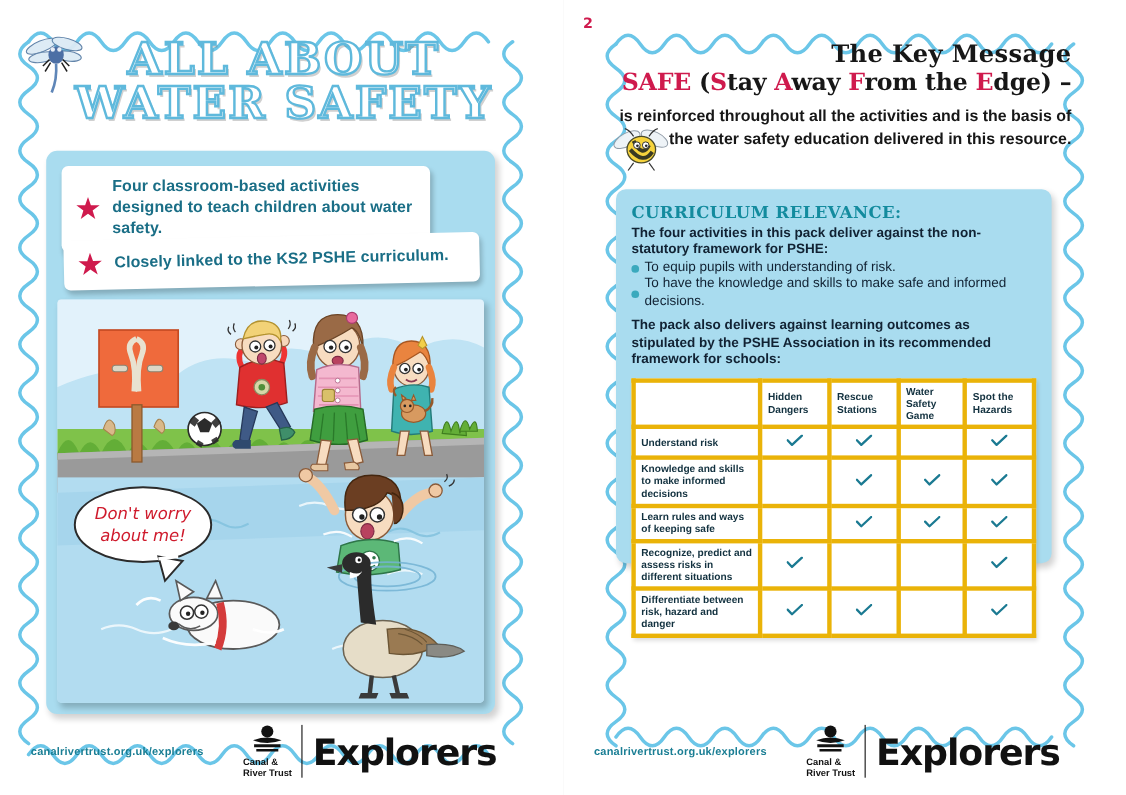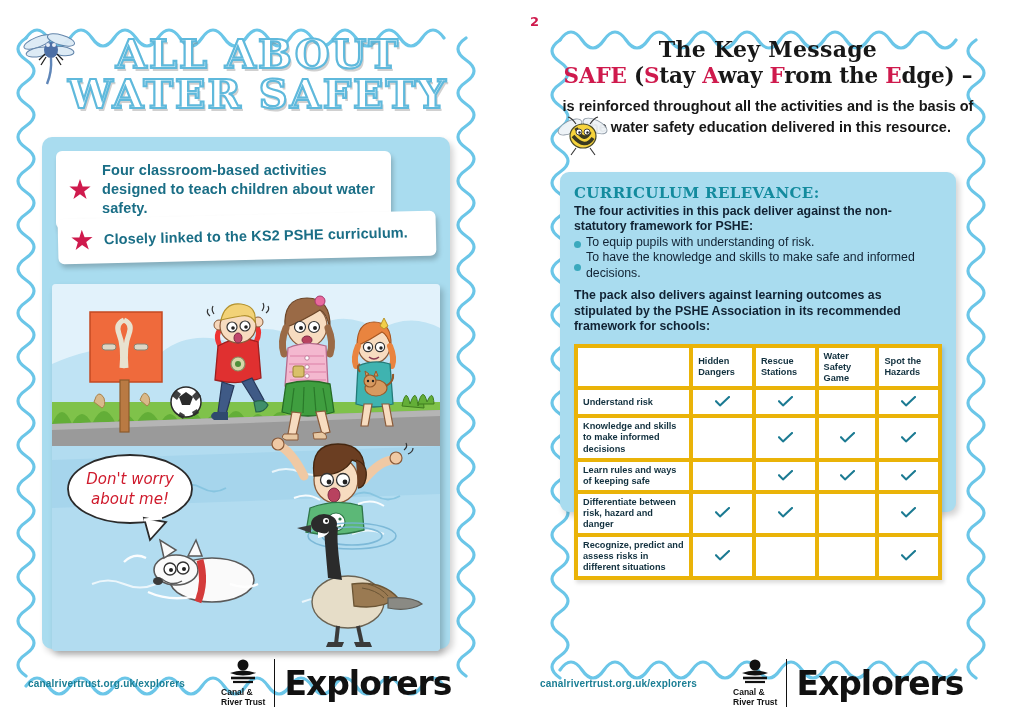--- a/index.html
+++ b/index.html
@@ -41,42 +41,42 @@
     box-shadow:2px 4px 5px rgba(0,0,0,.22);
     display:flex; align-items:center; gap:10px; padding:10px 14px 11px 12px; }
   .bullet-card .txt { color:#1a6e86; font-weight:bold; font-size:14.5px;
     line-height:1.32; letter-spacing:.1px; }
   .bc1 { left:56px; top:151px; width:335px; }
   .bc2 { left:58px; top:215px; width:378px; transform:rotate(-1.3deg); }
 
   .star { width:24px; height:24px; flex:0 0 24px; }
 
   
-  .scene { position:absolute; left:52px; top:284px; width:388px; height:367px;
+  .scene { position:absolute; left:52px; top:272px; width:388px; height:367px;
     border-radius:4px; overflow:hidden;
     box-shadow:3px 4px 6px rgba(0,0,0,.22); background:#bfe3f4; }
   .scene svg { display:block; }
 
   
   .footer { position:absolute; bottom:16px; height:48px; display:flex;
     align-items:center; }
   .f-url { color:#1a7e94; font-weight:bold; font-size:10px; letter-spacing:.2px; }
   .crt-logo { display:flex; flex-direction:column; align-items:center;
     padding-right:9px; border-right:1.5px solid #111; }
   .crt-logo .crt-txt { font-size:8.5px; font-weight:bold; line-height:1.12;
     color:#111; text-align:left; width:100%; margin-top:3px; }
   .explorers { font-family:"DejaVu Sans", sans-serif; font-weight:bold;
     font-size:33px; color:#111; letter-spacing:-1px; line-height:1;
     margin-left:9px; }
 
   
   .pageno { position:absolute; left:18px; top:14px; color:#cf1a4d;
     font-weight:bold; font-size:13px; font-family:"DejaVu Sans", sans-serif; }
 
-  .r-head { position:absolute; left:50px; top:36px; width:412px; text-align:center; }
+  .r-head { position:absolute; left:50px; top:36px; width:412px; text-align:right; }
   .r-head .h1 { font-family:"DejaVu Serif", serif; font-weight:bold; font-size:22px;
     color:#171717; letter-spacing:.3px; }
   .r-head .h2 { font-family:"DejaVu Serif", serif; font-weight:bold; font-size:21.5px;
     color:#171717; letter-spacing:-.2px; margin-top:1px; white-space:nowrap; }
   .r-head .h2 .hl { color:#cf1a4d; }
   .r-head .sub { margin-top:8px; font-weight:bold; font-size:14.5px; color:#171717;
     line-height:1.42; }
 
   .bee { position:absolute; left:42px; top:108px; width:58px; height:50px; }
 
@@ -526,38 +526,38 @@
                     <path d="M1 5.2 L5 9.4 L14 1" fill="none" stroke="#1B7A92" stroke-width="2.1" stroke-linecap="round" stroke-linejoin="round"></path>
                   </svg></span></td>
               <td class="cell"><span class="chk"><svg width="15" height="11" viewBox="0 0 15 11">
                     <path d="M1 5.2 L5 9.4 L14 1" fill="none" stroke="#1B7A92" stroke-width="2.1" stroke-linecap="round" stroke-linejoin="round"></path>
                   </svg></span></td>
               <td class="cell"><span class="chk"><svg width="15" height="11" viewBox="0 0 15 11">
                     <path d="M1 5.2 L5 9.4 L14 1" fill="none" stroke="#1B7A92" stroke-width="2.1" stroke-linecap="round" stroke-linejoin="round"></path>
                   </svg></span></td>
             </tr>
             <tr>
-              <td class="rowlab">Differentiate between risk, hazard and danger</td>
-              <td class="cell"><span class="chk"><svg width="15" height="11" viewBox="0 0 15 11">
-                    <path d="M1 5.2 L5 9.4 L14 1" fill="none" stroke="#1B7A92" stroke-width="2.1" stroke-linecap="round" stroke-linejoin="round"></path>
-                  </svg></span></td>
-              <td class="cell"><span class="chk"><svg width="15" height="11" viewBox="0 0 15 11">
-                    <path d="M1 5.2 L5 9.4 L14 1" fill="none" stroke="#1B7A92" stroke-width="2.1" stroke-linecap="round" stroke-linejoin="round"></path>
-                  </svg></span></td>
+              <td class="rowlab">Recognize, predict and assess risks in different situations</td>
+              <td class="cell"><span class="chk"><svg width="15" height="11" viewBox="0 0 15 11">
+                    <path d="M1 5.2 L5 9.4 L14 1" fill="none" stroke="#1B7A92" stroke-width="2.1" stroke-linecap="round" stroke-linejoin="round"></path>
+                  </svg></span></td>
+              <td class="cell"></td>
               <td class="cell"></td>
               <td class="cell"><span class="chk"><svg width="15" height="11" viewBox="0 0 15 11">
                     <path d="M1 5.2 L5 9.4 L14 1" fill="none" stroke="#1B7A92" stroke-width="2.1" stroke-linecap="round" stroke-linejoin="round"></path>
                   </svg></span></td>
             </tr>
             <tr>
-              <td class="rowlab">Recognize, predict and assess risks in different situations</td>
-              <td class="cell"><span class="chk"><svg width="15" height="11" viewBox="0 0 15 11">
-                    <path d="M1 5.2 L5 9.4 L14 1" fill="none" stroke="#1B7A92" stroke-width="2.1" stroke-linecap="round" stroke-linejoin="round"></path>
-                  </svg></span></td>
-              <td class="cell"></td>
+              <td class="rowlab">Differentiate between risk, hazard and danger</td>
+              <td class="cell"><span class="chk"><svg width="15" height="11" viewBox="0 0 15 11">
+                    <path d="M1 5.2 L5 9.4 L14 1" fill="none" stroke="#1B7A92" stroke-width="2.1" stroke-linecap="round" stroke-linejoin="round"></path>
+                  </svg></span></td>
+              <td class="cell"><span class="chk"><svg width="15" height="11" viewBox="0 0 15 11">
+                    <path d="M1 5.2 L5 9.4 L14 1" fill="none" stroke="#1B7A92" stroke-width="2.1" stroke-linecap="round" stroke-linejoin="round"></path>
+                  </svg></span></td>
               <td class="cell"></td>
               <td class="cell"><span class="chk"><svg width="15" height="11" viewBox="0 0 15 11">
                     <path d="M1 5.2 L5 9.4 L14 1" fill="none" stroke="#1B7A92" stroke-width="2.1" stroke-linecap="round" stroke-linejoin="round"></path>
                   </svg></span></td>
             </tr>
           </tbody>
       </table>
     </div>
 
     <div class="footer" style="left:28px;">

